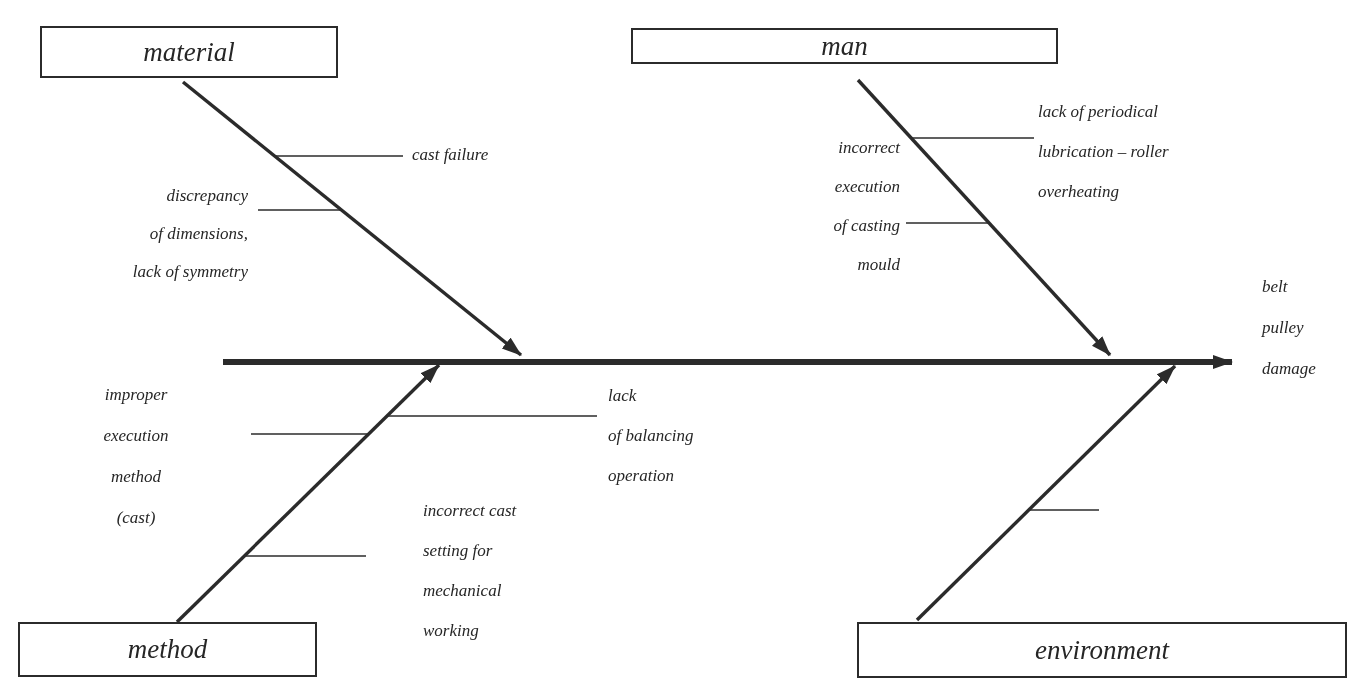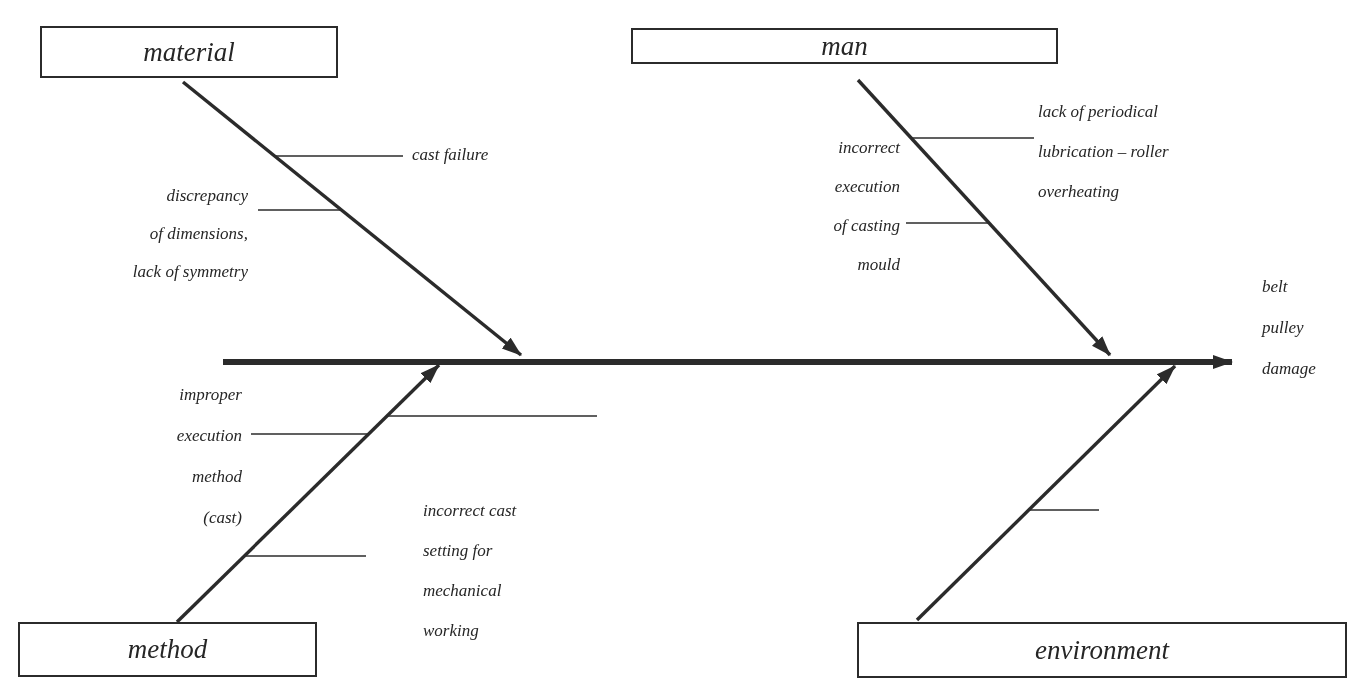--- a/index.html
+++ b/index.html
@@ -42,21 +42,21 @@
   .lbl {
     position: absolute;
     white-space: pre-line;
     font-size: 17px;
   }
   .lbl-cast-failure  { left: 412px;  top: 136px; line-height: 38px; }
   .lbl-discrepancy   { left: 10px;   top: 161px; width: 238px; line-height: 38px; text-align: right; margin-top: 16px; }
   .lbl-casting-mould { left: 700px;  top: 128px; width: 200px; line-height: 39px; text-align: right; }
   .lbl-lubrication   { left: 1038px; top: 92px;  line-height: 40px; }
   .lbl-effect        { left: 1262px; top: 266px; line-height: 41px; }
-  .lbl-improper      { left: 30px;   top: 374px; width: 212px; line-height: 41px; text-align: right; }
+  .lbl-improper      { left: 30px;   top: 374px; width: 212px; line-height: 41px; text-align: center; }
   .lbl-balancing     { left: 608px;  top: 376px; line-height: 40px; }
   .lbl-cast-setting  { left: 375px;  top: 491px; line-height: 40px; margin-left: 48px; }
   .lbl-dust          { left: 1108px; top: 454px; line-height: 38px; }
 </style>
 </head>
 <body>
 
 <div class="stage">
 
   <svg class="lines-layer" viewBox="0 0 1372 694" xmlns="http://www.w3.org/2000/svg">
@@ -104,20 +104,23 @@
 execution
 of casting
 mould</div>
   <div class="lbl lbl-lubrication">lack of periodical
 lubrication – roller
 overheating</div>
   <div class="lbl lbl-improper">improper
 execution
 method
 (cast)</div>
+  <div class="lbl lbl-balancing">lack
+of balancing
+operation</div>
   <div class="lbl lbl-cast-setting">incorrect cast
 setting for
 mechanical
 working</div>
 
   <div class="lbl lbl-effect">belt
 pulley
 damage</div>
 
 </div>

